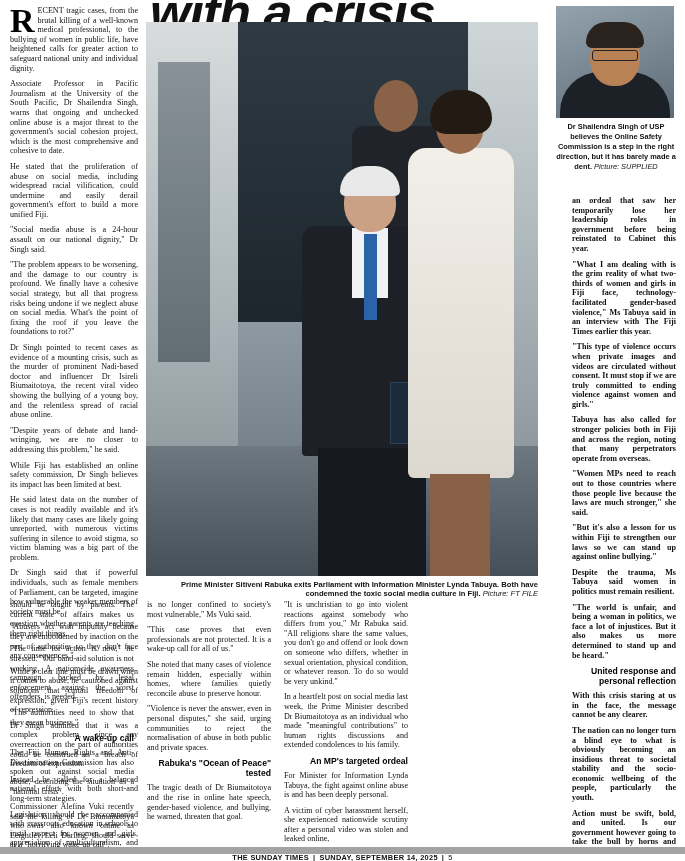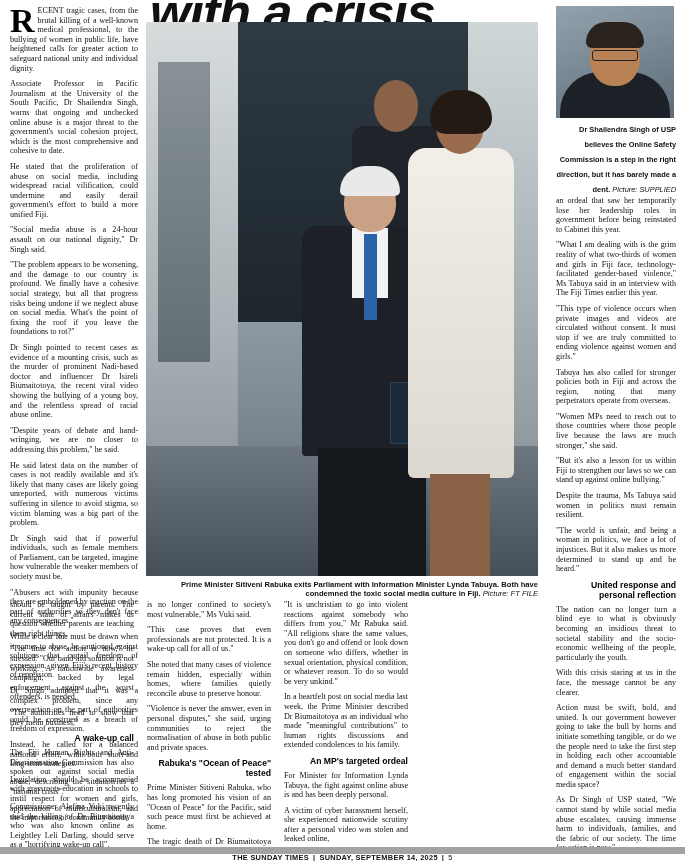--- a/index.html
+++ b/index.html
@@ -103,31 +103,31 @@
   .photo-portrait .bg { position:absolute; inset:0; background:linear-gradient(160deg,#93a3ad,#5d6b76); }
   .photo-portrait .shoulders { position:absolute; left:4px; bottom:0; width:110px; height:46px; background:#1c2127; border-radius:40px 40px 0 0; }
   .photo-portrait .neck { position:absolute; left:48px; bottom:36px; width:22px; height:22px; background:#a5724f; }
   .photo-portrait .head { position:absolute; left:34px; top:22px; width:50px; height:58px; border-radius:50% 50% 46% 46%; background:#b98255; }
   .photo-portrait .hair { position:absolute; left:30px; top:16px; width:58px; height:26px; border-radius:28px 28px 8px 8px; background:#2a221c; }
   .photo-portrait .glasses { position:absolute; left:36px; top:44px; width:46px; height:11px; border:1.4px solid #20242a; border-radius:3px; }
 
   .caption-portrait {
     position:absolute; left:556px; top:122px; width:120px;
     font-family:"Liberation Sans", sans-serif;
-    font-size:7.4px; line-height:15px; font-weight:bold; color:#111;
-    text-align:right;
+    font-size:7.4px; line-height:10px; font-weight:bold; color:#111;
+    text-align:center;
   }
   .caption-portrait .credit { font-weight:normal; font-style:italic; }
 
   
   .col-right {
     position:absolute; left:556px; top:196px; width:120px; height:640px;
     font-size:8.1px; line-height:9.6px; text-align:justify; color:#111;
   }
-  .col-right p { margin:0 0 6px 0; }
+  .col-right p { margin:0 0 6px 16px;font-weight:bold; }
 
   
   .bottom { position:absolute; left:10px; top:600px; width:540px; height:250px; }
   .bcol {
     position:absolute; top:0; width:124px; height:250px;
     font-size:8.1px; line-height:9.6px; text-align:justify; color:#111;
   }
   .bcol p { margin:0 0 6px 0; }
   .bcol.c1 { left:0px; }
   .bcol.c2 { left:137px; }
@@ -159,20 +159,21 @@
   <div class="headline">with a crisis</div>
 
   <div class="col-left">
     <p><span class="dropcap">R</span><span>ECENT tragic cases, from the brutal killing of a well-known medical professional, to the bullying of women in public life, have heightened calls for greater action to safeguard national unity and individual dignity.</span></p>
     <p>Associate Professor in Pacific Journalism at the University of the South Pacific, Dr Shailendra Singh, warns that ongoing and unchecked online abuse is a major threat to the government's social cohesion project, which is the most comprehensive and cohesive to date.</p>
     <p>He stated that the proliferation of abuse on social media, including widespread racial vilification, could undermine and easily derail government's effort to build a more unified Fiji.</p>
     <p>"Social media abuse is a 24-hour assault on our national dignity," Dr Singh said.</p>
     <p>"The problem appears to be worsening, and the damage to our country is profound. We finally have a cohesive social strategy, but all that progress risks being undone if we neglect abuse on social media. What's the point of fixing the roof if you leave the foundations to rot?"</p>
     <p>Dr Singh pointed to recent cases as evidence of a mounting crisis, such as the murder of prominent Nadi-based doctor and influencer Dr Isireli Biumaitotoya, the recent viral video showing the bullying of a young boy, and the relentless spread of racial abuse online.</p>
     <p>"Despite years of debate and hand-wringing, we are no closer to addressing this problem," he said.</p>
+    <p>While Fiji has established an online safety commission, Dr Singh believes its impact has been limited at best.</p>
     <p>He said latest data on the number of cases is not readily available and it's likely that many cases are likely going unreported, with numerous victims suffering in silence to avoid stigma, so victim blaming was a big part of the problem.</p>
     <p>Dr Singh said that if powerful individuals, such as female members of Parliament, can be targeted, imagine how vulnerable the weaker members of society must be.</p>
     <p>"Abusers act with impunity because they are emboldened by inaction on the part of authorities so they don't face any consequences."</p>
     <p>While a clear line must be drawn when it comes to abuse, he cautioned against solutions that curtail freedom of expression, given Fiji's recent history of repression.</p>
     <p>Dr Singh admitted that it was a complex problem, since any overreaction on the part of authorities could be construed as a breach of freedom of expression.</p>
     <p>Instead, he called for a balanced national effort, with both short-and long-term strategies.</p>
     <p>Legislation should be accompanied with grassroots education in schools to instil respect for women and girls, appreciation of multiculturalism, and the importance of community bonds.</p>
 
   </div>
 
@@ -225,22 +226,22 @@
   <div class="col-right">
     <p>an ordeal that saw her temporarily lose her leadership roles in government before being reinstated to Cabinet this year.</p>
     <p>"What I am dealing with is the grim reality of what two-thirds of women and girls in Fiji face, technology-facilitated gender-based violence," Ms Tabuya said in an interview with The Fiji Times earlier this year.</p>
     <p>"This type of violence occurs when private images and videos are circulated without consent. It must stop if we are truly committed to ending violence against women and girls."</p>
     <p>Tabuya has also called for stronger policies both in Fiji and across the region, noting that many perpetrators operate from overseas.</p>
     <p>"Women MPs need to reach out to those countries where those people live because the laws are much stronger," she said.</p>
     <p>"But it's also a lesson for us within Fiji to strengthen our laws so we can stand up against online bullying."</p>
     <p>Despite the trauma, Ms Tabuya said women in politics must remain resilient.</p>
     <p>"The world is unfair, and being a woman in politics, we face a lot of injustices. But it also makes us more determined to stand up and be heard."</p>
     <div class="subhead">United response and personal reflection</div>
+    <p>With this crisis staring at us in the face, the message cannot be any clearer.</p>
     <p>The nation can no longer turn a blind eye to what is obviously becoming an insidious threat to societal stability and the socio-economic wellbeing of the people, particularly the youth.</p>
-    <p>With this crisis staring at us in the face, the message cannot be any clearer.</p>
     <p>Action must be swift, bold, and united. Is our government however going to take the bull by horns and initiate something tangible, or do we the people need to take the first step in holding each other accountable and demand a much better standard of engagement within the social media space?</p>
     <p>As Dr Singh of USP stated, "We cannot stand by while social media abuse escalates, causing immense harm to individuals, families, and the fabric of our society. The time for action is now."</p>
     <p>And as PM Rabuka has intimated, how can Fiji lead and propagate the "Ocean of Peace" for the region when our own house is not in order.</p>
   </div>
 
   <div class="bottom">
 
     <div class="bcol c1">
       <p>should be taught by parents. The current state of affairs makes us question whether parents are teaching them right things.</p>
       <p>"The time for action is now," he stressed. "Our band-aid solution is not working. A nationwide awareness campaign, backed by legal enforcement against the worst offenders, is needed.</p>
@@ -250,21 +251,20 @@
       <p>Commissioner Alefina Vuki recently said the killing of Dr Biumaitotoya who was also known online as Leightley Leli Darling, should serve as a "horrifying wake-up call".</p>
       <p>"Violence, particularly when motivated by hate or discrimination, knows no boundaries and</p>
     </div>
 
     <div class="bcol c2">
       <p>is no longer confined to society's most vulnerable," Ms Vuki said.</p>
       <p>"This case proves that even professionals are not protected. It is a wake-up call for all of us."</p>
       <p>She noted that many cases of violence remain hidden, especially within homes, where families quietly reconcile abuse to preserve honour.</p>
       <p>"Violence is never the answer, even in personal disputes," she said, urging communities to reject the normalisation of abuse in both public and private spaces.</p>
       <div class="subhead">Rabuka's "Ocean of Peace" tested</div>
-      <p>Prime Minister Sitiveni Rabuka, who has long promoted his vision of an "Ocean of Peace" for the Pacific, said such peace must first be achieved at home.</p>
       <p>The tragic death of Dr Biumaitotoya and the rise in online hate speech, gender-based violence, and bullying, he warned, threaten that goal.</p>
     </div>
 
     <div class="bcol c3">
       <p>"It is unchristian to go into violent reactions against somebody who differs from you," Mr Rabuka said. "All religions share the same values, you don't go and offend or look down on someone who differs, whether in sexual orientation, physical condition, or whatever reason. To do so would be very unkind."</p>
       <p>In a heartfelt post on social media last week, the Prime Minister described Dr Biumaitotoya as an individual who made "meaningful contributions" to human rights discussions and extended condolences to his family.</p>
       <div class="subhead">An MP's targeted ordeal</div>
       <p>For Minister for Information Lynda Tabuya, the fight against online abuse is and has been deeply personal.</p>
       <p>A victim of cyber harassment herself, she experienced nationwide scrutiny after a personal video was stolen and leaked online,</p>
     </div>

